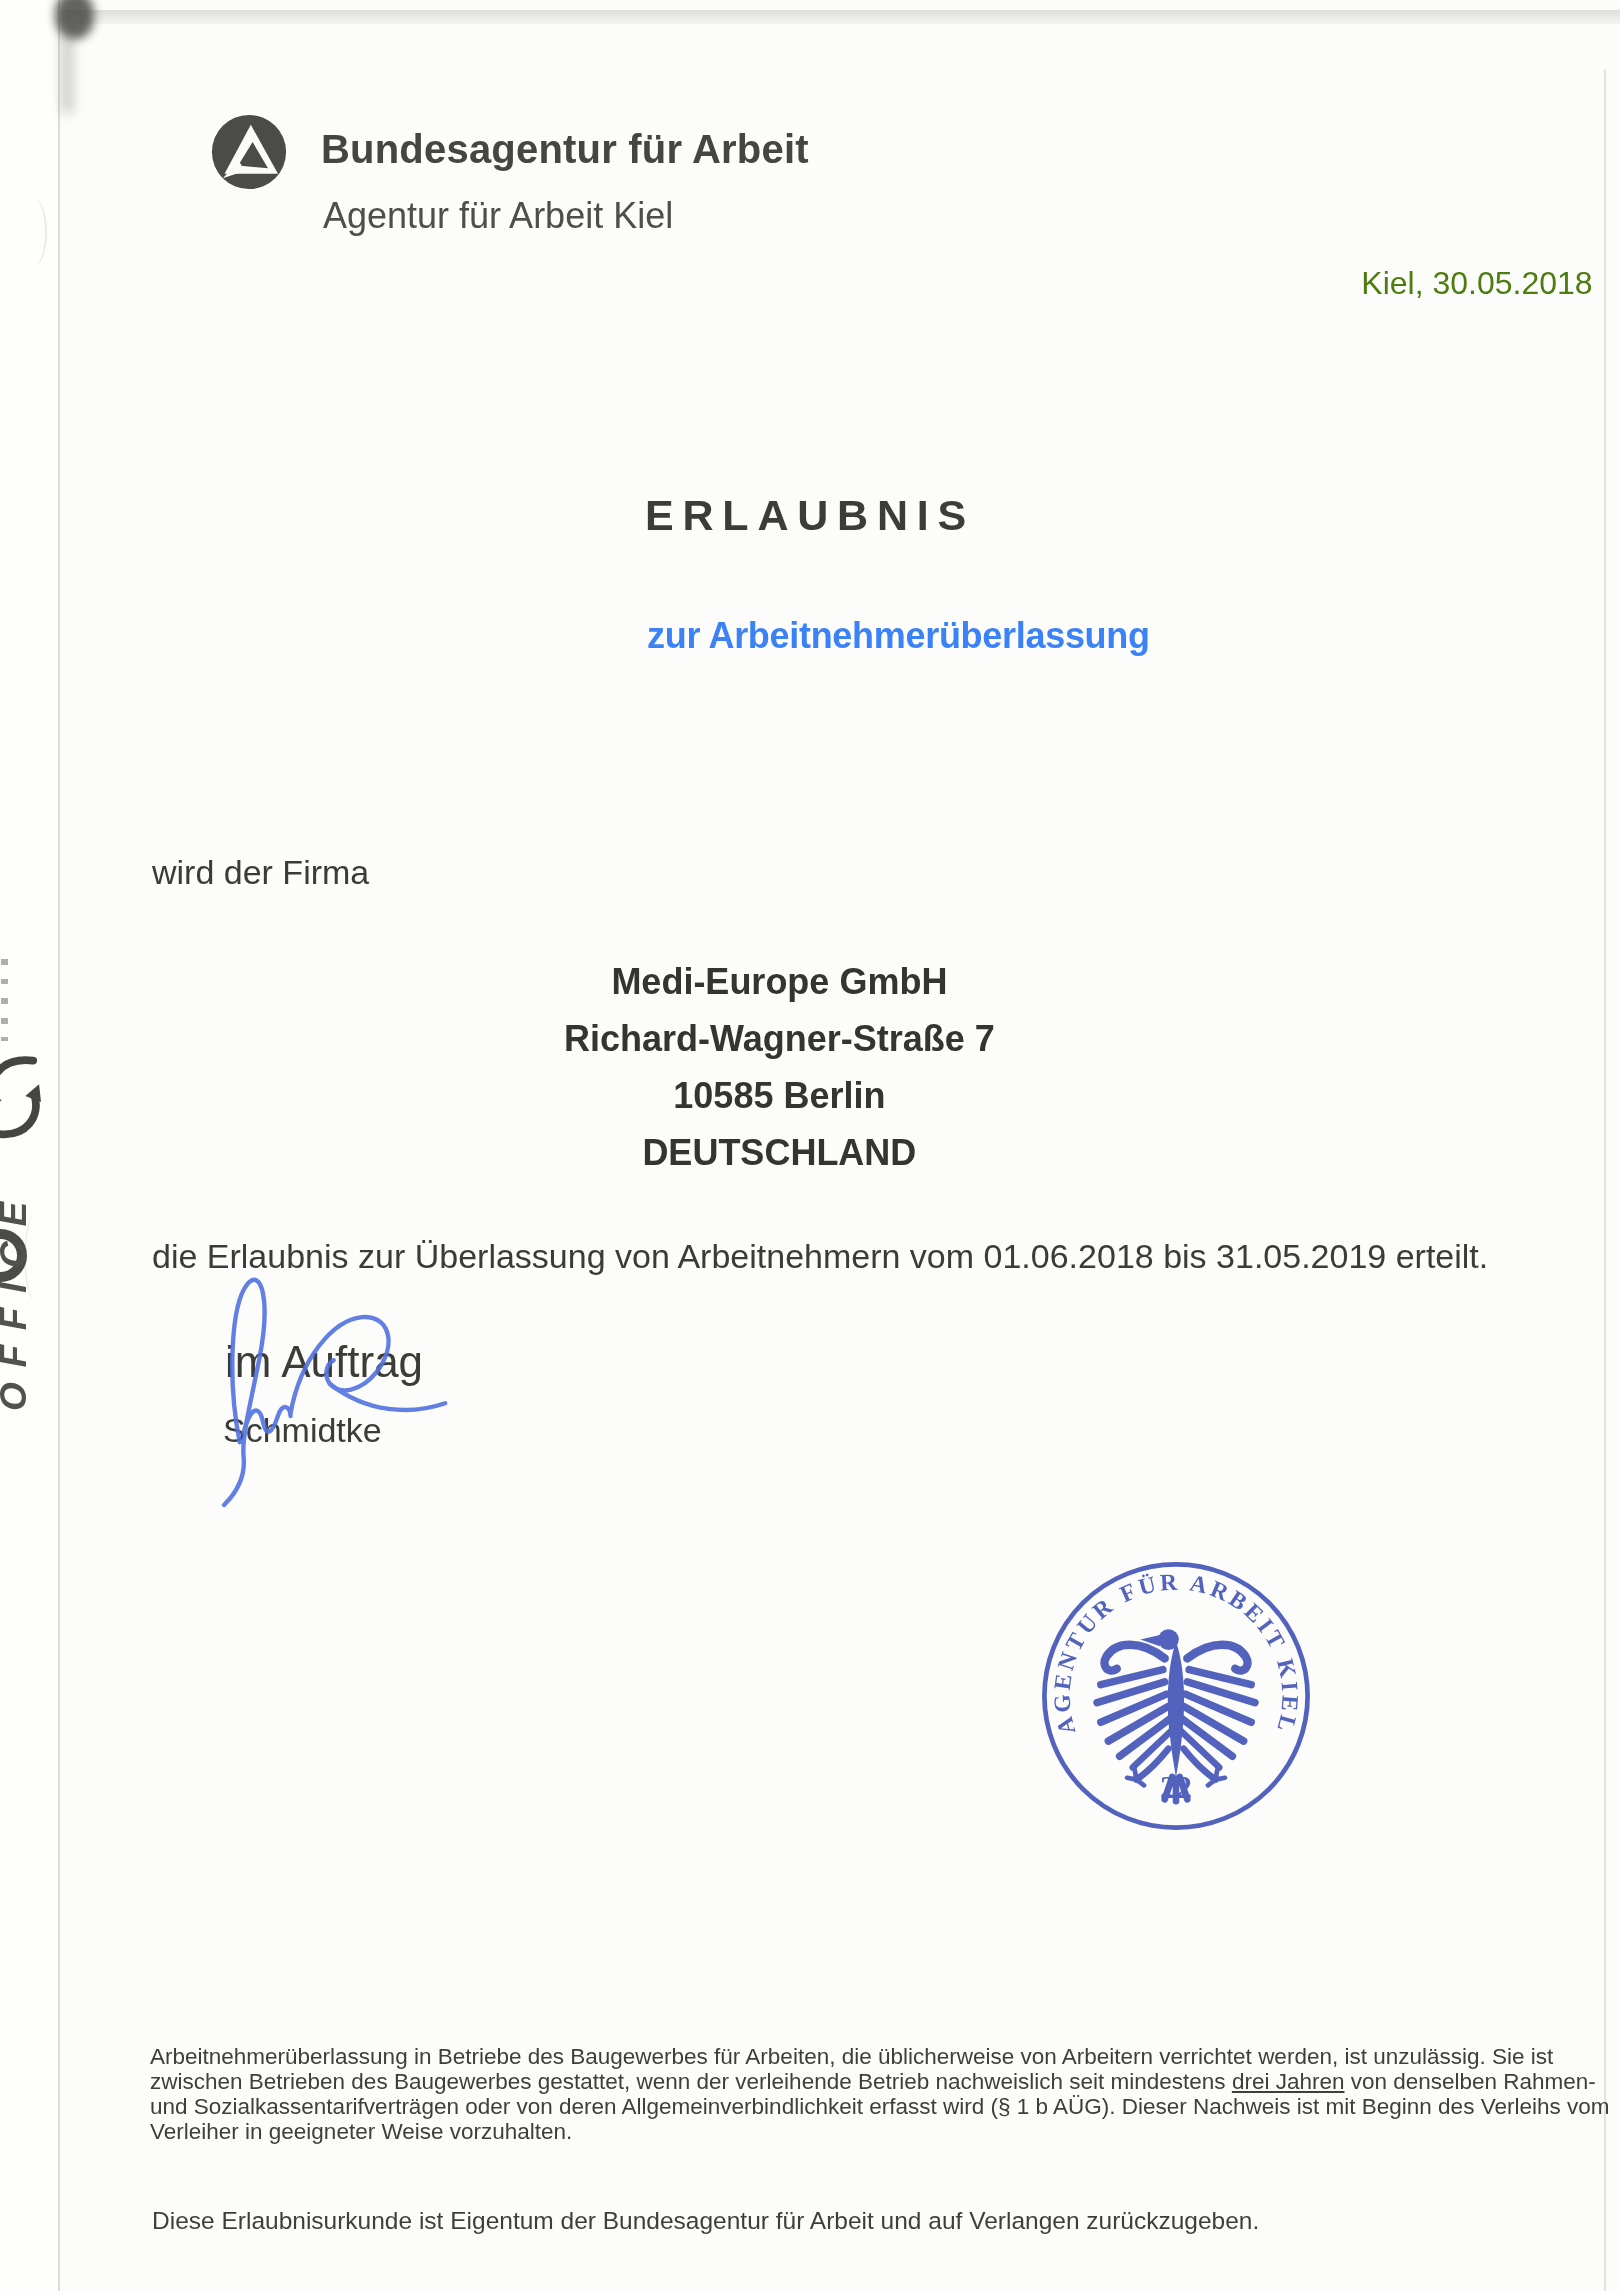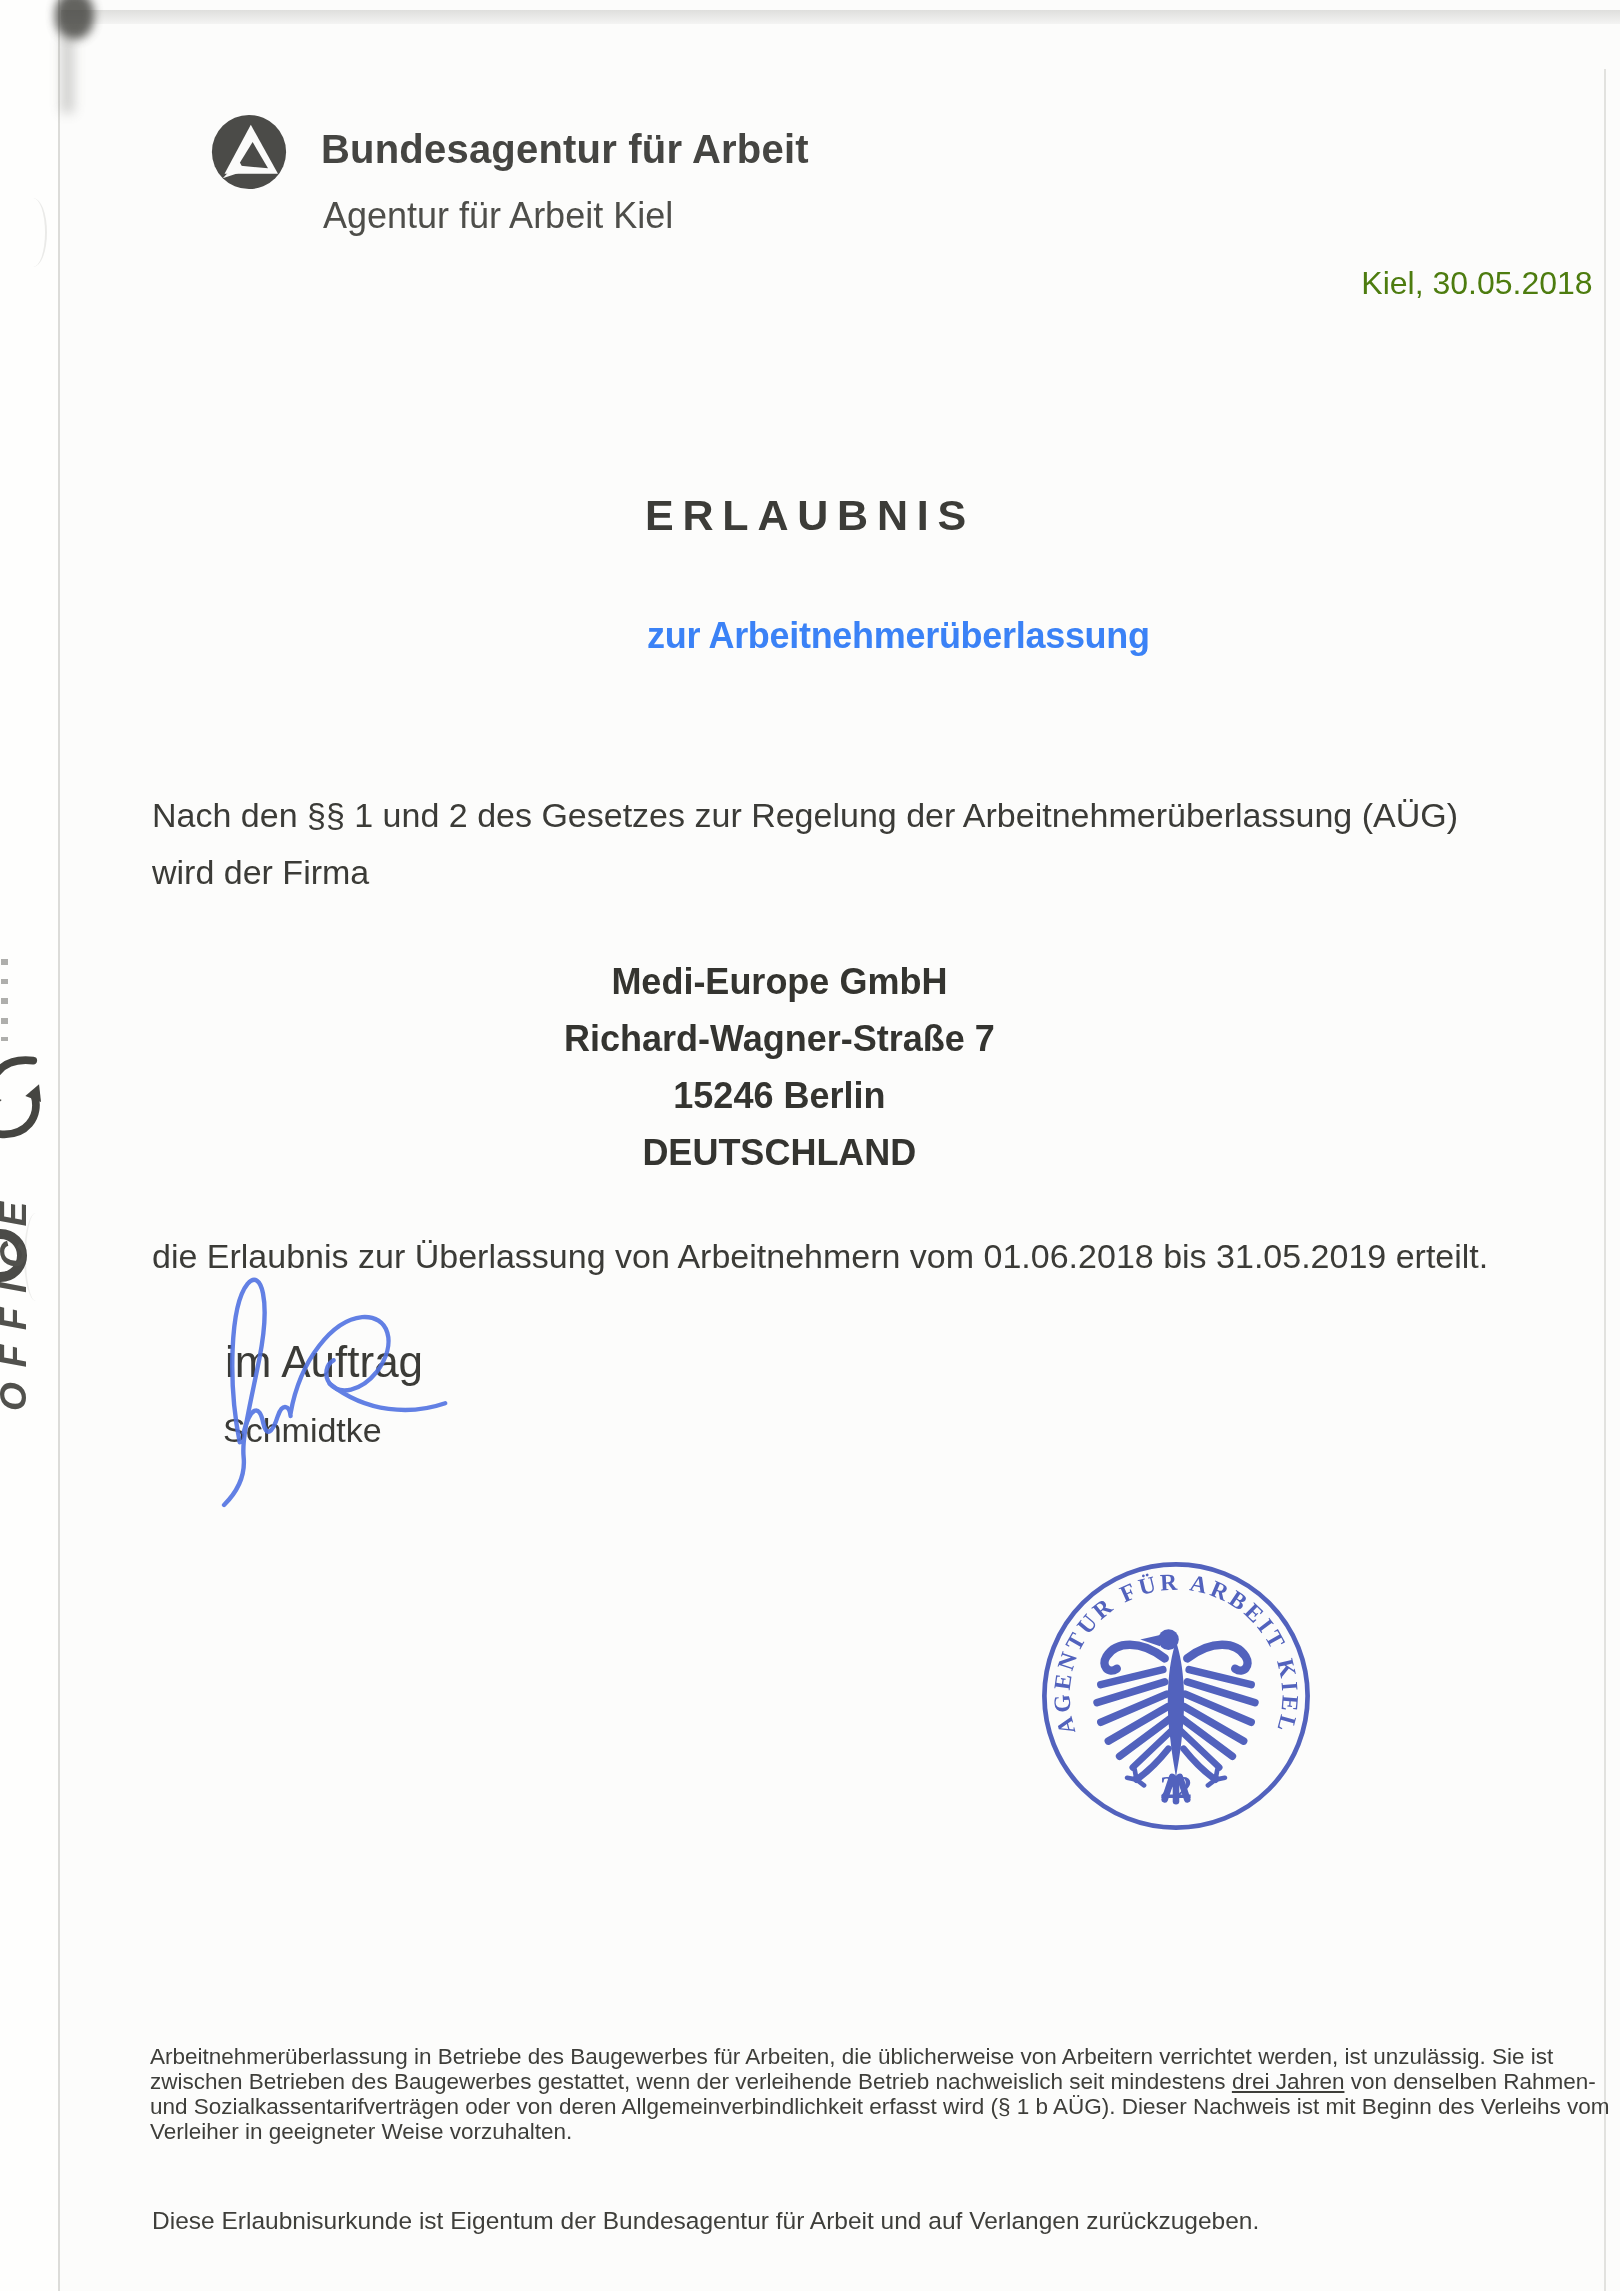--- a/index.html
+++ b/index.html
@@ -86,27 +86,26 @@
     <path d="M31 52 L13 71 L37 63 Z" fill="#fbfbfa"></path>
     <path d="M40 44 L50 52 L36 54 Z" fill="#4b4b48"></path>
   </svg>
   <div class="org-name">Bundesagentur für Arbeit</div>
   <div class="office-name">Agentur für Arbeit Kiel</div>
   <div class="date-line">Kiel, 30.05.2018</div>
 
   <div class="doc-title">ERLAUBNIS</div>
   <div class="doc-subtitle">zur Arbeitnehmerüberlassung</div>
 
-  <div class="intro-line-1">Nach den §§ 1 und 2 des Gesetzes zur Regelung der Arbeitnehmerüberlassung (AÜG)</div>
   <div class="intro-line-2">wird der Firma</div>
 
   <div class="recipient">
     <div>Medi-Europe GmbH</div>
     <div>Richard-Wagner-Straße 7</div>
-    <div>15246 Berlin</div>
+    <div>10585 Berlin</div>
     <div>DEUTSCHLAND</div>
   </div>
 
   <div class="grant-line">die Erlaubnis zur Überlassung von Arbeitnehmern vom 01.06.2018 bis 31.05.2019 erteilt.</div>
 
   <div class="signoff-label">im Auftrag</div>
   <div class="signer-name">Schmidtke</div>
 
   <svg class="signature-svg" viewBox="0 0 280 255">
     <g stroke="#5273e2" stroke-width="4.5" fill="none" stroke-linecap="round" opacity="0.9">

